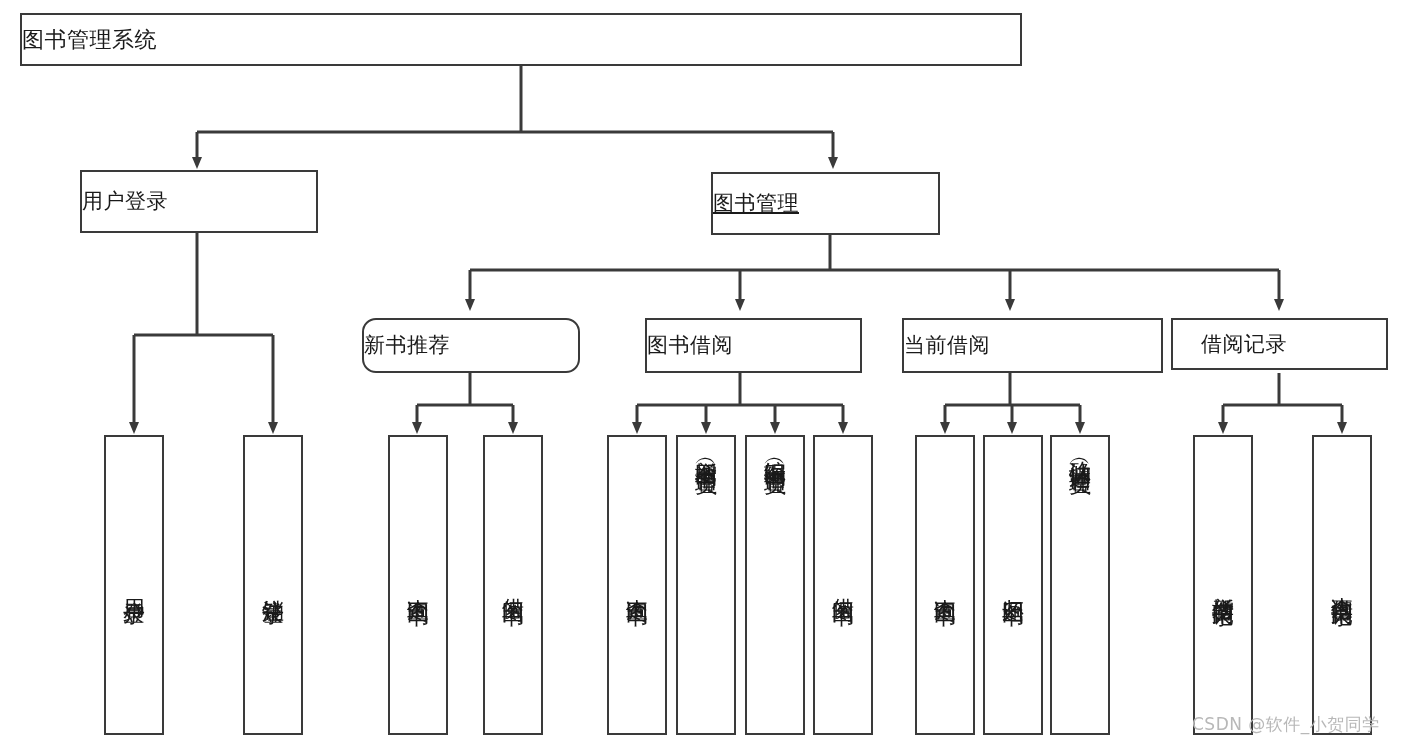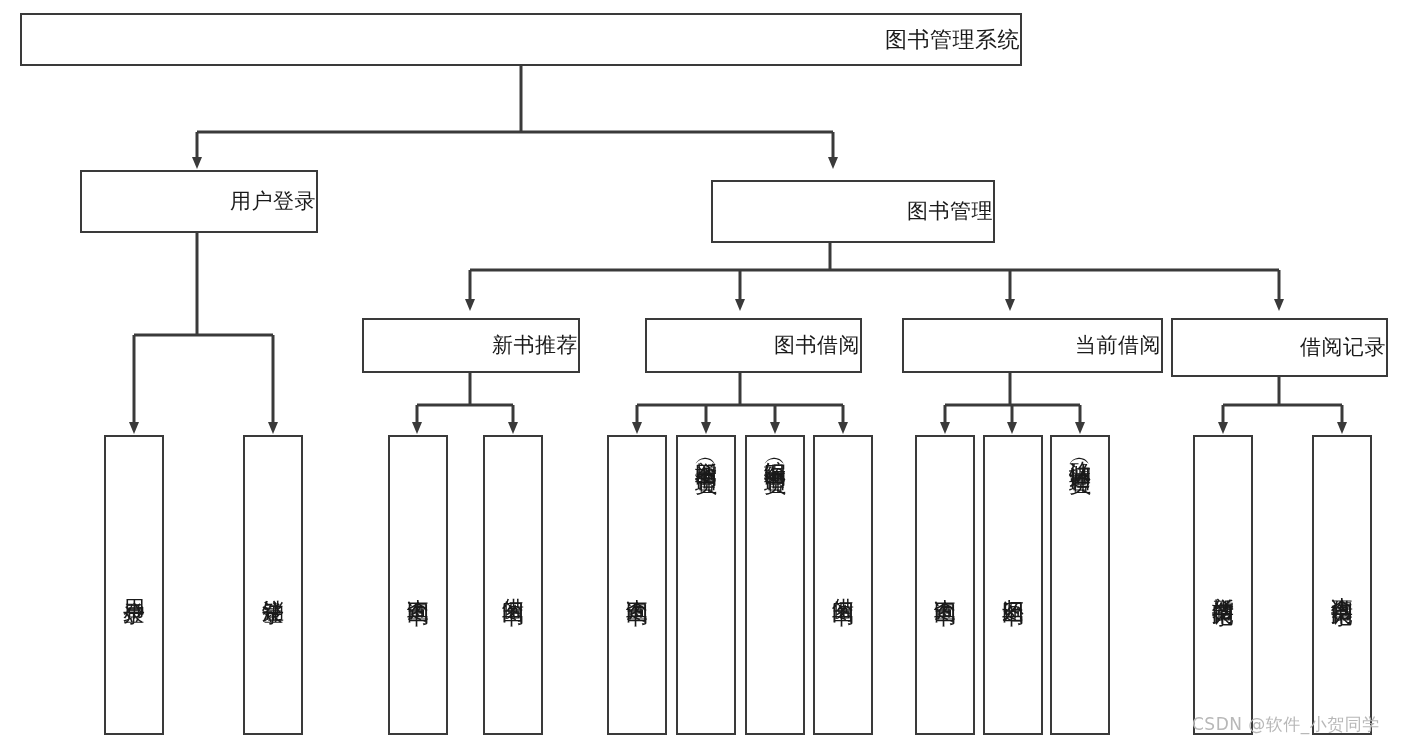--- a/index.html
+++ b/index.html
@@ -26,21 +26,21 @@
     height: 747px;
     pointer-events: none;
   }
   .node {
     position: absolute;
     box-sizing: border-box;
     border: 2px solid #3a3a3a;
     background: #ffffff;
     display: flex;
     align-items: center;
-    justify-content: flex-end;
+    justify-content: flex-start;
     color: #1a1a1a;
   }
   .node .label {
     display: block;
     text-align: center;
     line-height: 1.18;
   }
   .node.horiz .label {
     writing-mode: horizontal-tb;
     font-size: 21px;
@@ -128,37 +128,37 @@
   </svg>
 
   <div class="node horiz root" style="left:20px; top:13px; width:1002px; height:53px;">
     <span class="label">图书管理系统</span>
   </div>
 
   <div class="node horiz" style="left:80px; top:170px; width:238px; height:63px;">
     <span class="label">用户登录</span>
   </div>
 
-  <div class="node horiz" style="left:711px; top:180px; width:284px; height:63px;">
+  <div class="node horiz" style="left:711px; top:172px; width:229px; height:63px;text-decoration:underline;">
     <span class="label">图书管理</span>
   </div>
 
-  <div class="node horiz" style="left:362px; top:318px; width:218px; height:55px;">
+  <div class="node horiz" style="left:362px; top:318px; width:218px; height:55px;border-radius:14px;">
     <span class="label">新书推荐</span>
   </div>
 
   <div class="node horiz" style="left:632px; top:318px; width:217px; height:55px;margin-left:13px;">
     <span class="label">图书借阅</span>
   </div>
 
   <div class="node horiz" style="left:902px; top:318px; width:261px; height:55px;">
     <span class="label">当前借阅</span>
   </div>
 
-  <div class="node horiz" style="left:1171px; top:318px; width:217px; height:59px;">
+  <div class="node horiz" style="left:1171px; top:318px; width:217px; height:52px;padding-left:28px;">
     <span class="label">借阅记录</span>
   </div>
 
   <div class="node vert short" style="left:104px; top:435px; width:60px; height:300px;">
     <span class="label">用户登录</span>
   </div>
 
   <div class="node vert short" style="left:243px; top:435px; width:60px; height:300px;">
     <span class="label">注销登录</span>
   </div>

